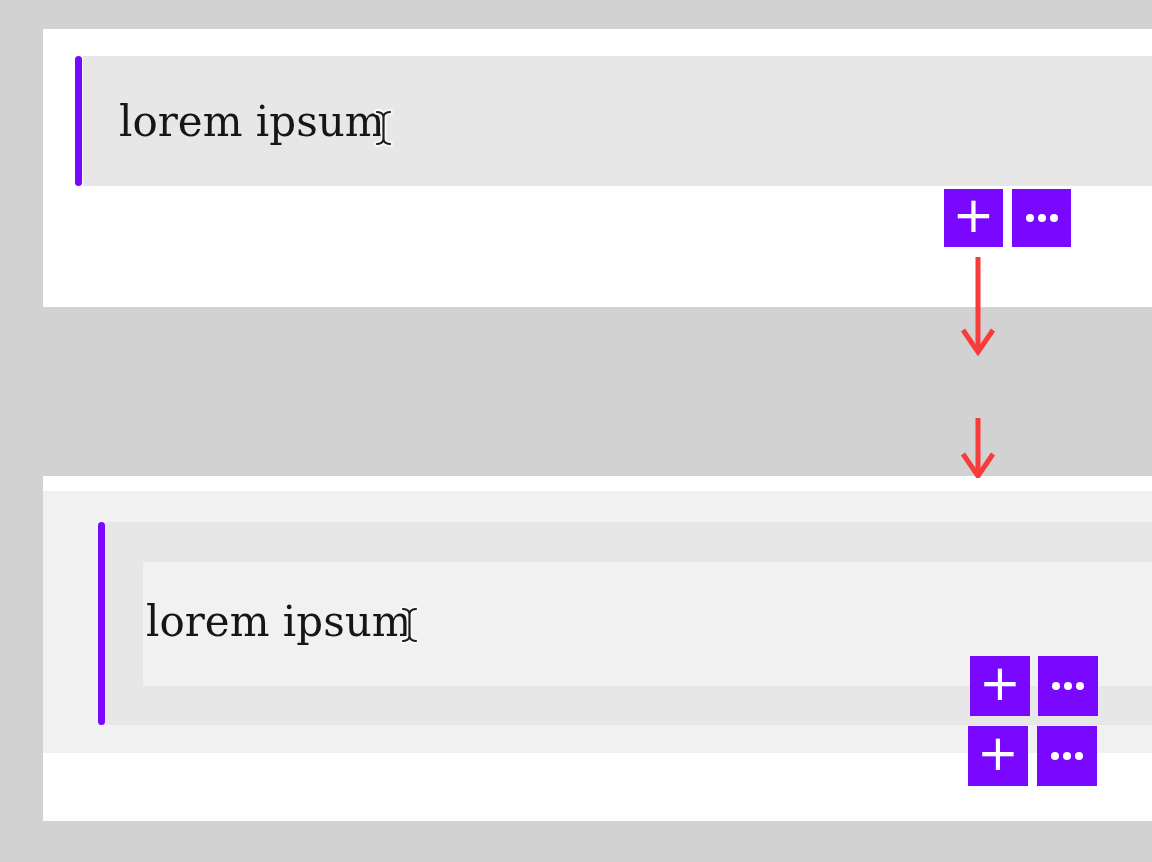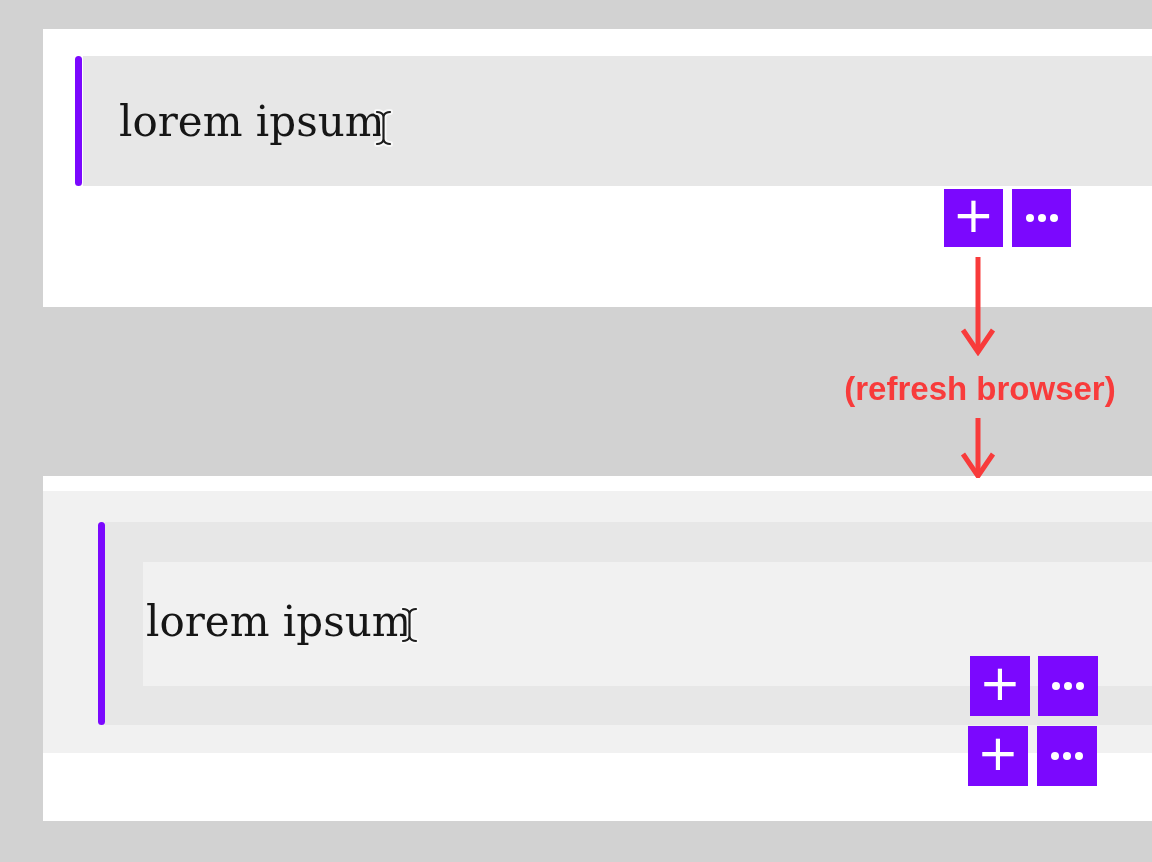--- a/index.html
+++ b/index.html
@@ -97,21 +97,20 @@
           <i></i>
         </span>
     </button>
   </section>
 
   <svg class="red-arrow arrow-1" width="46" height="100" viewBox="0 0 46 100">
     <path d="M23,1 V93" fill="none" stroke="#f83b3b" stroke-width="5"></path>
     <path d="M8,74 L23,96 L38,74" fill="none" stroke="#f83b3b" stroke-width="5"></path>
   </svg>
 
-  <div class="refresh-label">(refresh browser)</div>
 
   <svg class="red-arrow arrow-2" width="46" height="61" viewBox="0 0 46 61">
     <path d="M23,1 V55" fill="none" stroke="#f83b3b" stroke-width="5"></path>
     <path d="M8,37 L23,59 L38,37" fill="none" stroke="#f83b3b" stroke-width="5"></path>
   </svg>
 
   <section class="panel panel-bottom">
     <div class="block page-area">
       <div class="accent-bar bar-b"></div>
       <div class="block block-outer">

